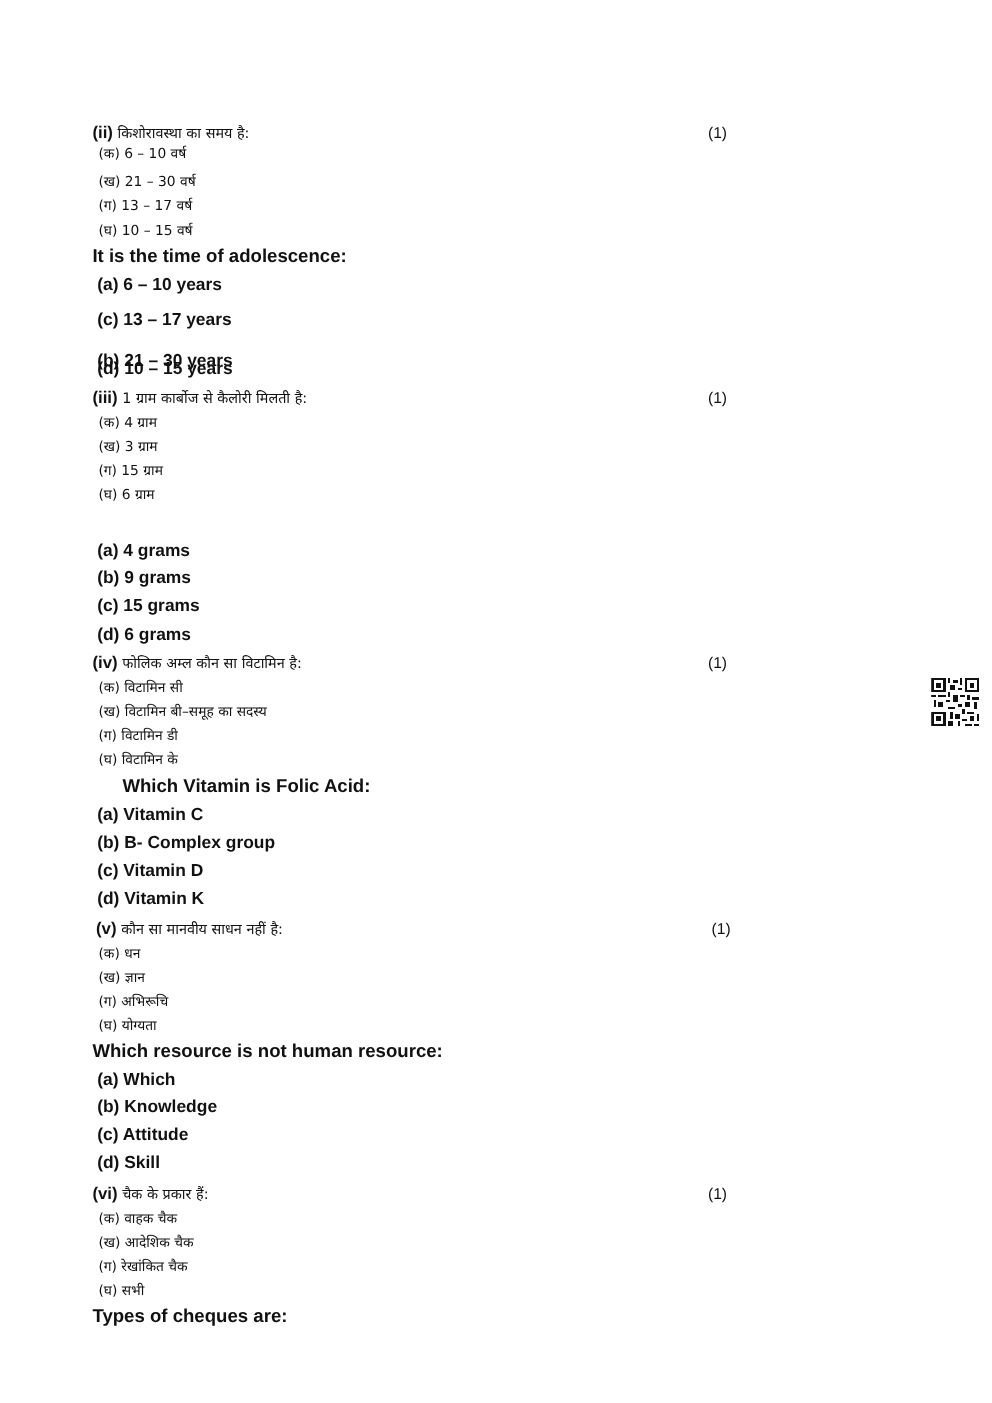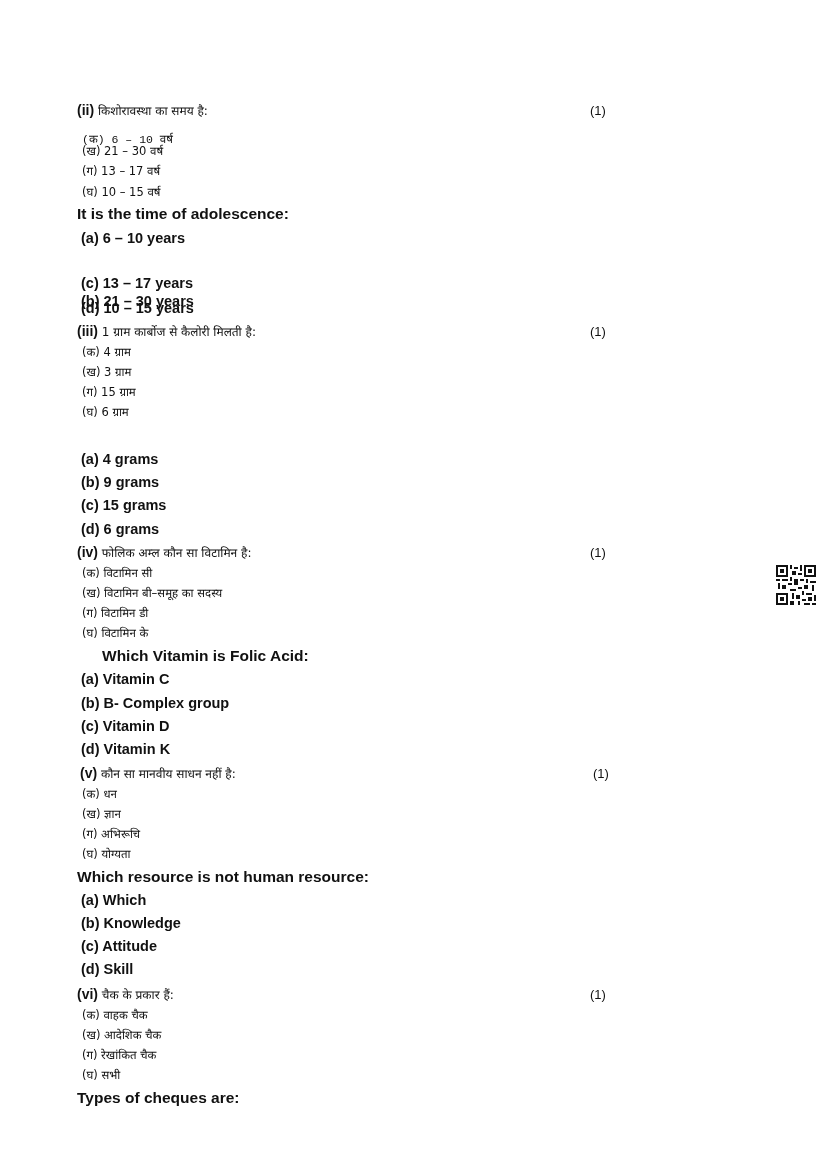--- a/index.html
+++ b/index.html
@@ -40,28 +40,28 @@
 </head>
 <body>
 
 <div class="page">
 
   <div class="hi-q" style="top:102px;">
     <span class="num">(ii)</span>
     <span>किशोरावस्था का समय है:</span>
   </div>
   <div class="marks" style="left:590px; top:103px;">(1)</div>
-  <div class="hi-opt" style="top:132px;font-family:Liberation Mono, monospace;">(क) 6 – 10 वर्ष</div>
+  <div class="hi-opt" style="top:120px;">(क) 6 – 10 वर्ष</div>
   <div class="hi-opt" style="top:143px;">(ख) 21 – 30 वर्ष</div>
   <div class="hi-opt" style="top:163px;text-align:right;">(ग) 13 – 17 वर्ष</div>
   <div class="hi-opt" style="top:184px;">(घ) 10 – 15 वर्ष</div>
   <div class="en-q" style="top:204px;">It is the time of adolescence:</div>
   <div class="en-opt" style="top:228px;">(a) 6 – 10 years</div>
   <div class="en-opt" style="top:251px;margin-top:40px;">(b) 21 – 30 years</div>
-  <div class="en-opt" style="top:273px;text-align:center;">(c) 13 – 17 years</div>
+  <div class="en-opt" style="top:257px;text-align:center;">(c) 13 – 17 years</div>
   <div class="en-opt" style="top:298px;">(d) 10 – 15 years</div>
 
   <div class="hi-q" style="top:323px;">
     <span class="num">(iii)</span>
     <span>1 ग्राम कार्बोज से कैलोरी मिलती है:</span>
   </div>
   <div class="marks" style="left:590px; top:324px;">(1)</div>
   <div class="hi-opt" style="top:344px;">(क) 4 ग्राम</div>
   <div class="hi-opt" style="top:364px;">(ख) 3 ग्राम</div>
   <div class="hi-opt" style="top:384px;">(ग) 15 ग्राम</div>

